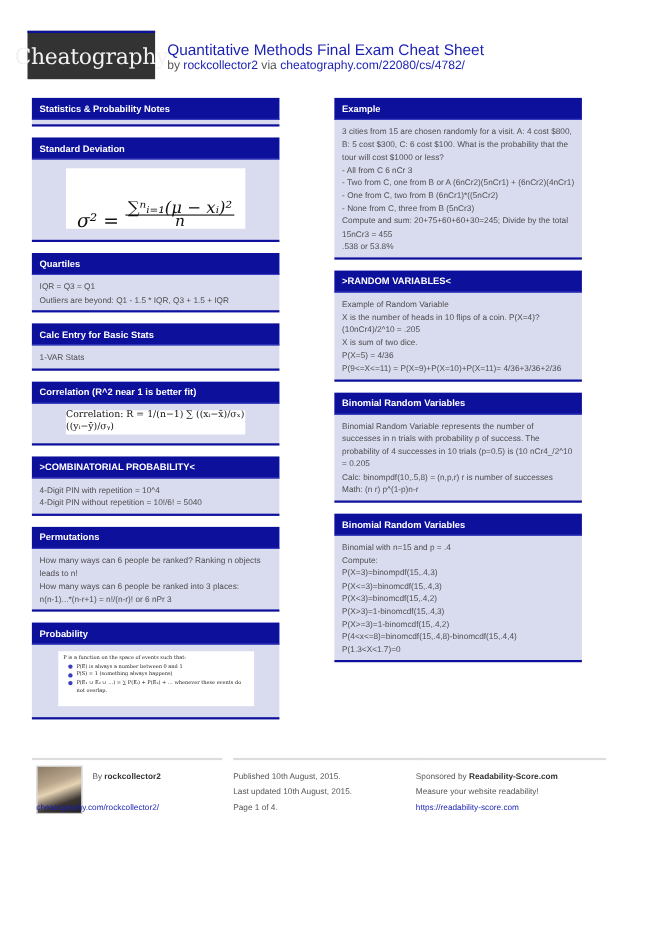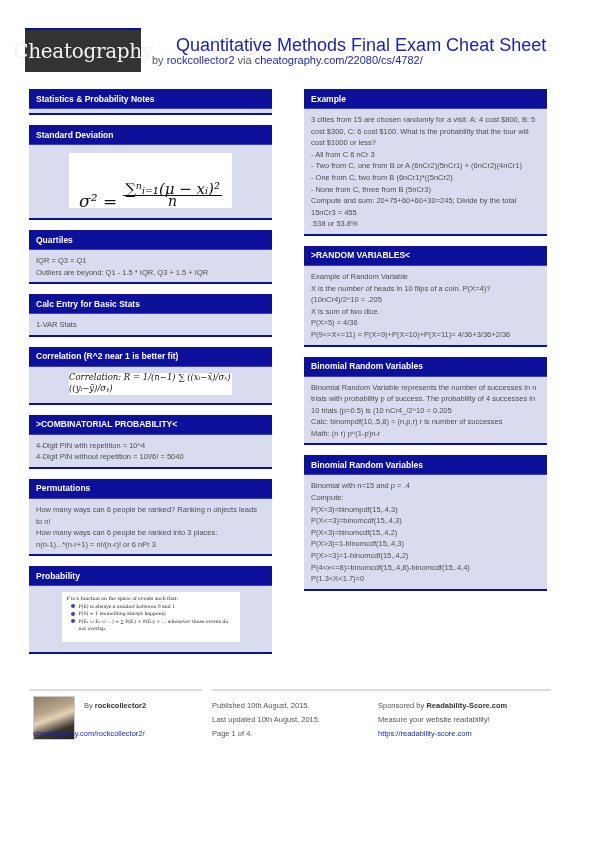--- a/index.html
+++ b/index.html
@@ -6,25 +6,25 @@
   html, body { width: 600px; height: 849px; background: #ffffff; overflow: hidden; }
   body { font-family: "Liberation Sans", sans-serif; color: #4a4a4a; position: relative; }
 
   .logo {
     position: absolute; left: 25px; top: 28px; width: 116px; height: 44px;
     background: #333333; border-top: 2px solid #0c109b;
     color: #f2f2f2; font-family: "DejaVu Serif", serif; font-size: 20px;
     display: flex; align-items: center; justify-content: center; letter-spacing: -0.3px;
   }
   .title-block { position: absolute; left: 152px; top: 37px; }
-  .title { font-size: 18px; color: #1a1fb3; line-height: 16px; margin-left: 24px; }
+  .title { font-size: 14px; color: #1a1fb3; line-height: 16px; }
   .byline { font-size: 11px; color: #555; line-height: 14px; }
   .byline a { color: #1a1fb3; text-decoration: none; }
 
-  .col { position: absolute; top: 89px; width: 243px; }
+  .col { position: absolute; top: 89px; width: 225px; }
   .col.left { left: 29px; }
   .col.right { left: 304px; }
 
   .box { margin-bottom: 10px; background: #d9dbef; border-bottom: 2px solid #0c109b; }
   .box .hdr {
     background: #0c109b; color: #ffffff; font-weight: bold; font-size: 8.5px;
     padding: 0 7px; height: 20px; display: flex; align-items: center;
     border-bottom: 1px solid #3a3fc0;
   }
   .box .body { padding: 5px 7px 4px 7px; font-size: 7.5px; line-height: 11.6px; color: #4f4f4f; }
@@ -104,21 +104,21 @@
 
   <div class="box">
     <div class="hdr">Calc Entry for Basic Stats</div>
     <div class="body">
       <span class="line">1-VAR Stats</span>
     </div>
   </div>
 
   <div class="box">
     <div class="hdr">Correlation (R^2 near 1 is better fit)</div>
-    <div class="body center" style="padding:6px 7px 8px 7px;font-style:italic;">
+    <div class="body center" style="padding:6px 7px 8px 7px;">
       <div class="formula-img corr-img">Correlation: R = 1/(n−1) ∑ ((xᵢ−x̄)/σₓ)((yᵢ−ȳ)/σᵧ)</div>
     </div>
   </div>
 
   <div class="box">
     <div class="hdr">&gt;COMBINATORIAL PROBABILITY&lt;</div>
     <div class="body">
       <span class="line">4-Digit PIN with repetition = 10^4</span>
       <span class="line">4-Digit PIN without repetition = 10!/6! = 5040</span>
     </div>

